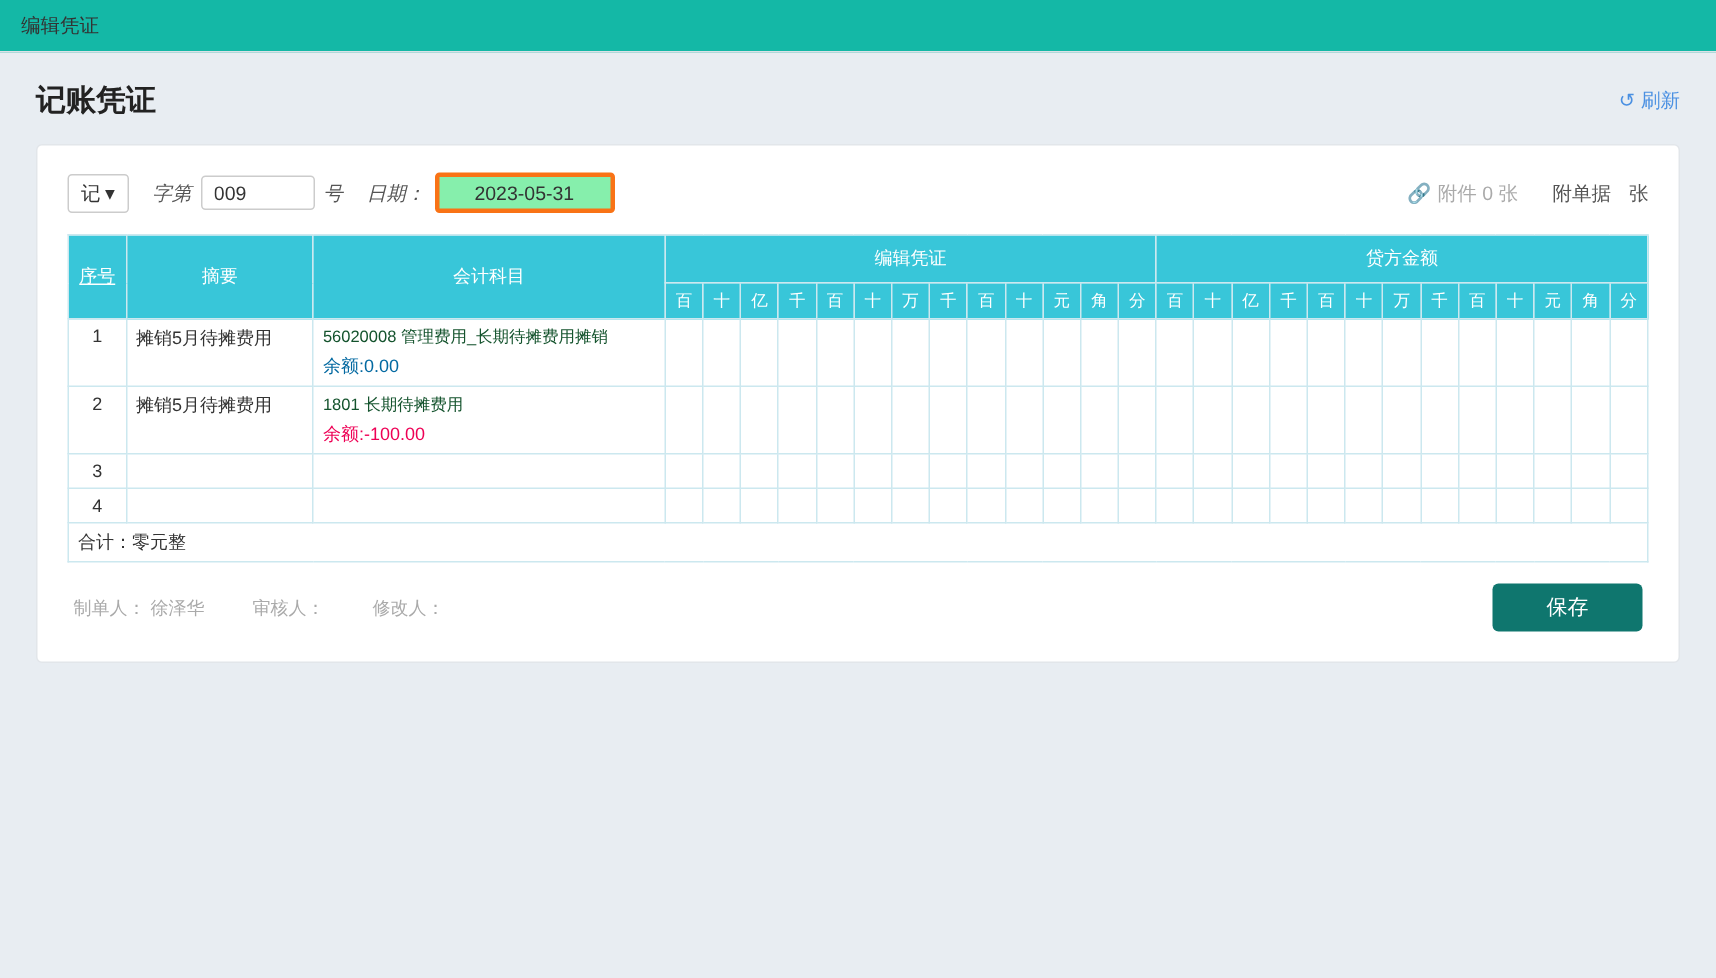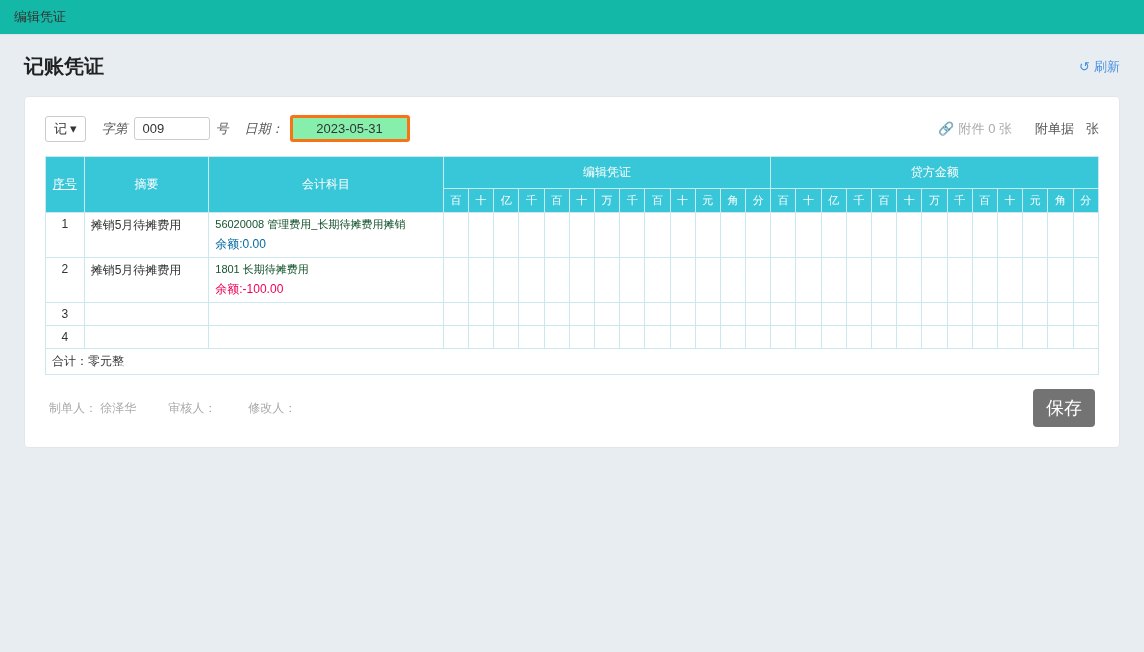--- a/index.html
+++ b/index.html
@@ -176,26 +176,26 @@
       padding: 0 4px;
       gap: 42px;
     }
     .footer-info {
       display: flex;
       gap: 32px;
       color: #aaa;
       font-size: 12px;
     }
     .save-btn {
-      background: #737373;
+      background: #0f766e;
       color: #fff;
       border: none;
       border-radius: 4px;
-      padding: 7px 13px;
-      font-size: 18px;
+      padding: 7px 36px;
+      font-size: 14px;
       cursor: pointer;
     }
   </style>
 </head>
 <body>
 
 <div class="window-title-bar">
   <span>编辑凭证</span>
 </div>
 

